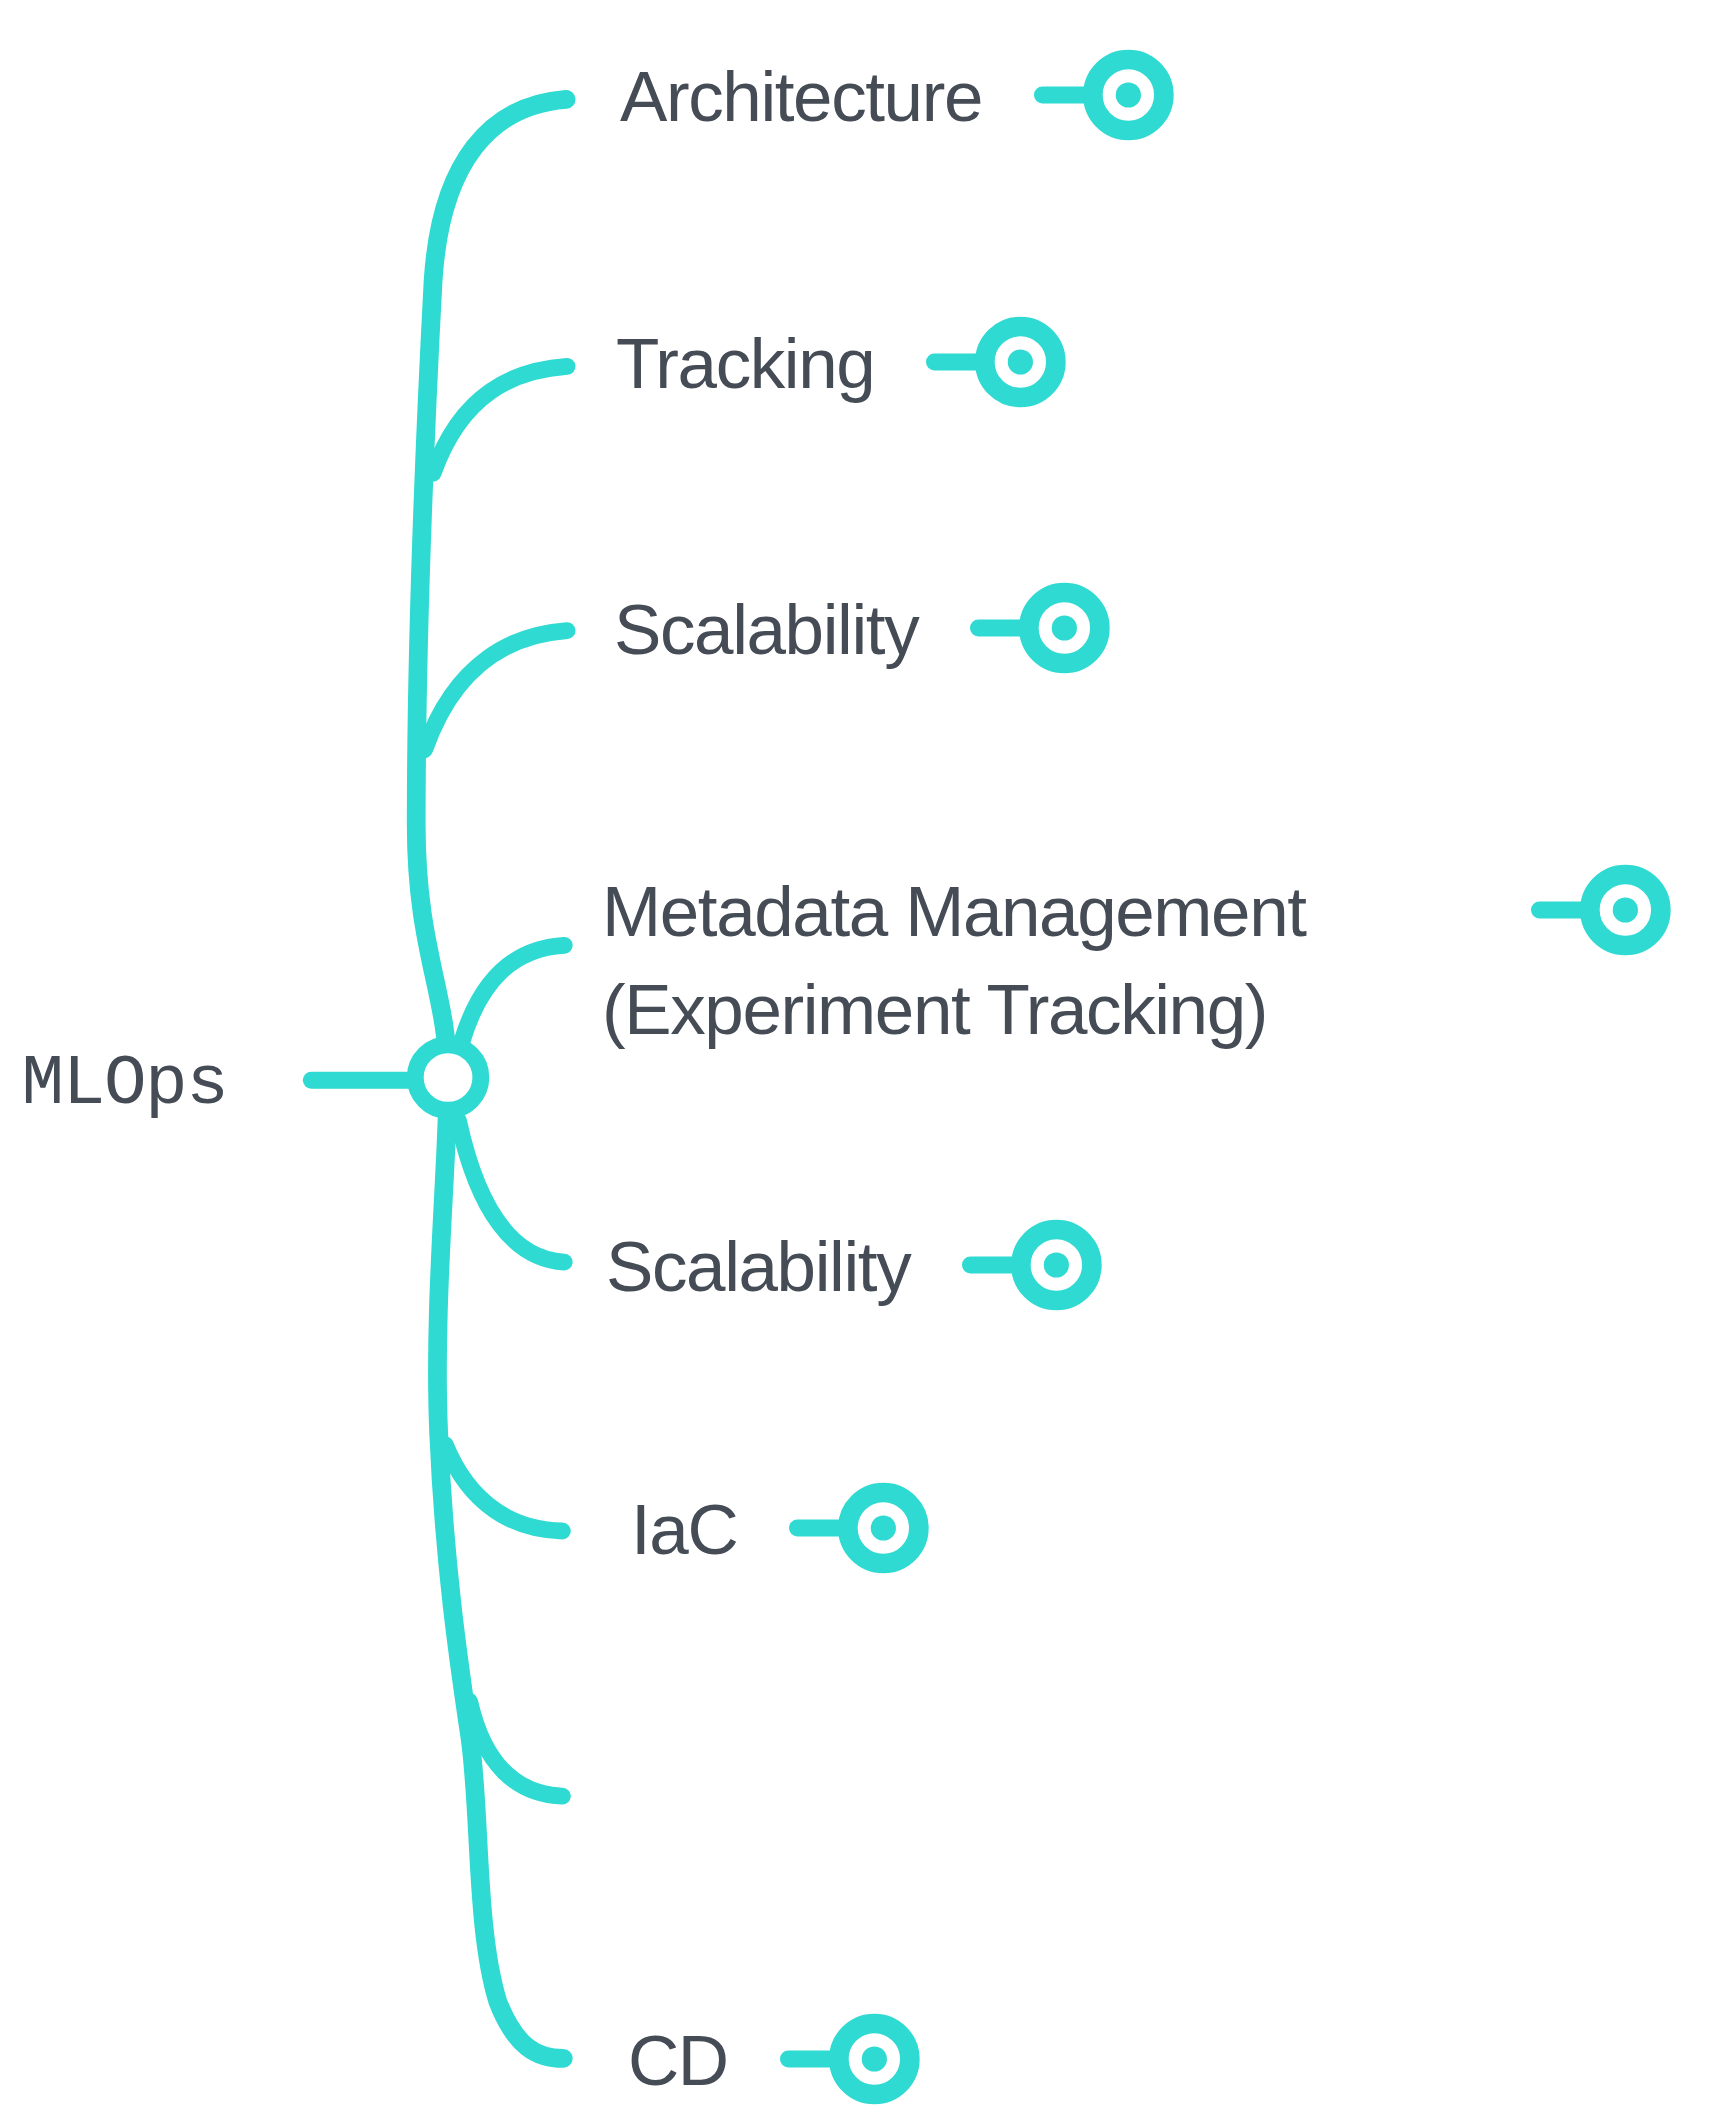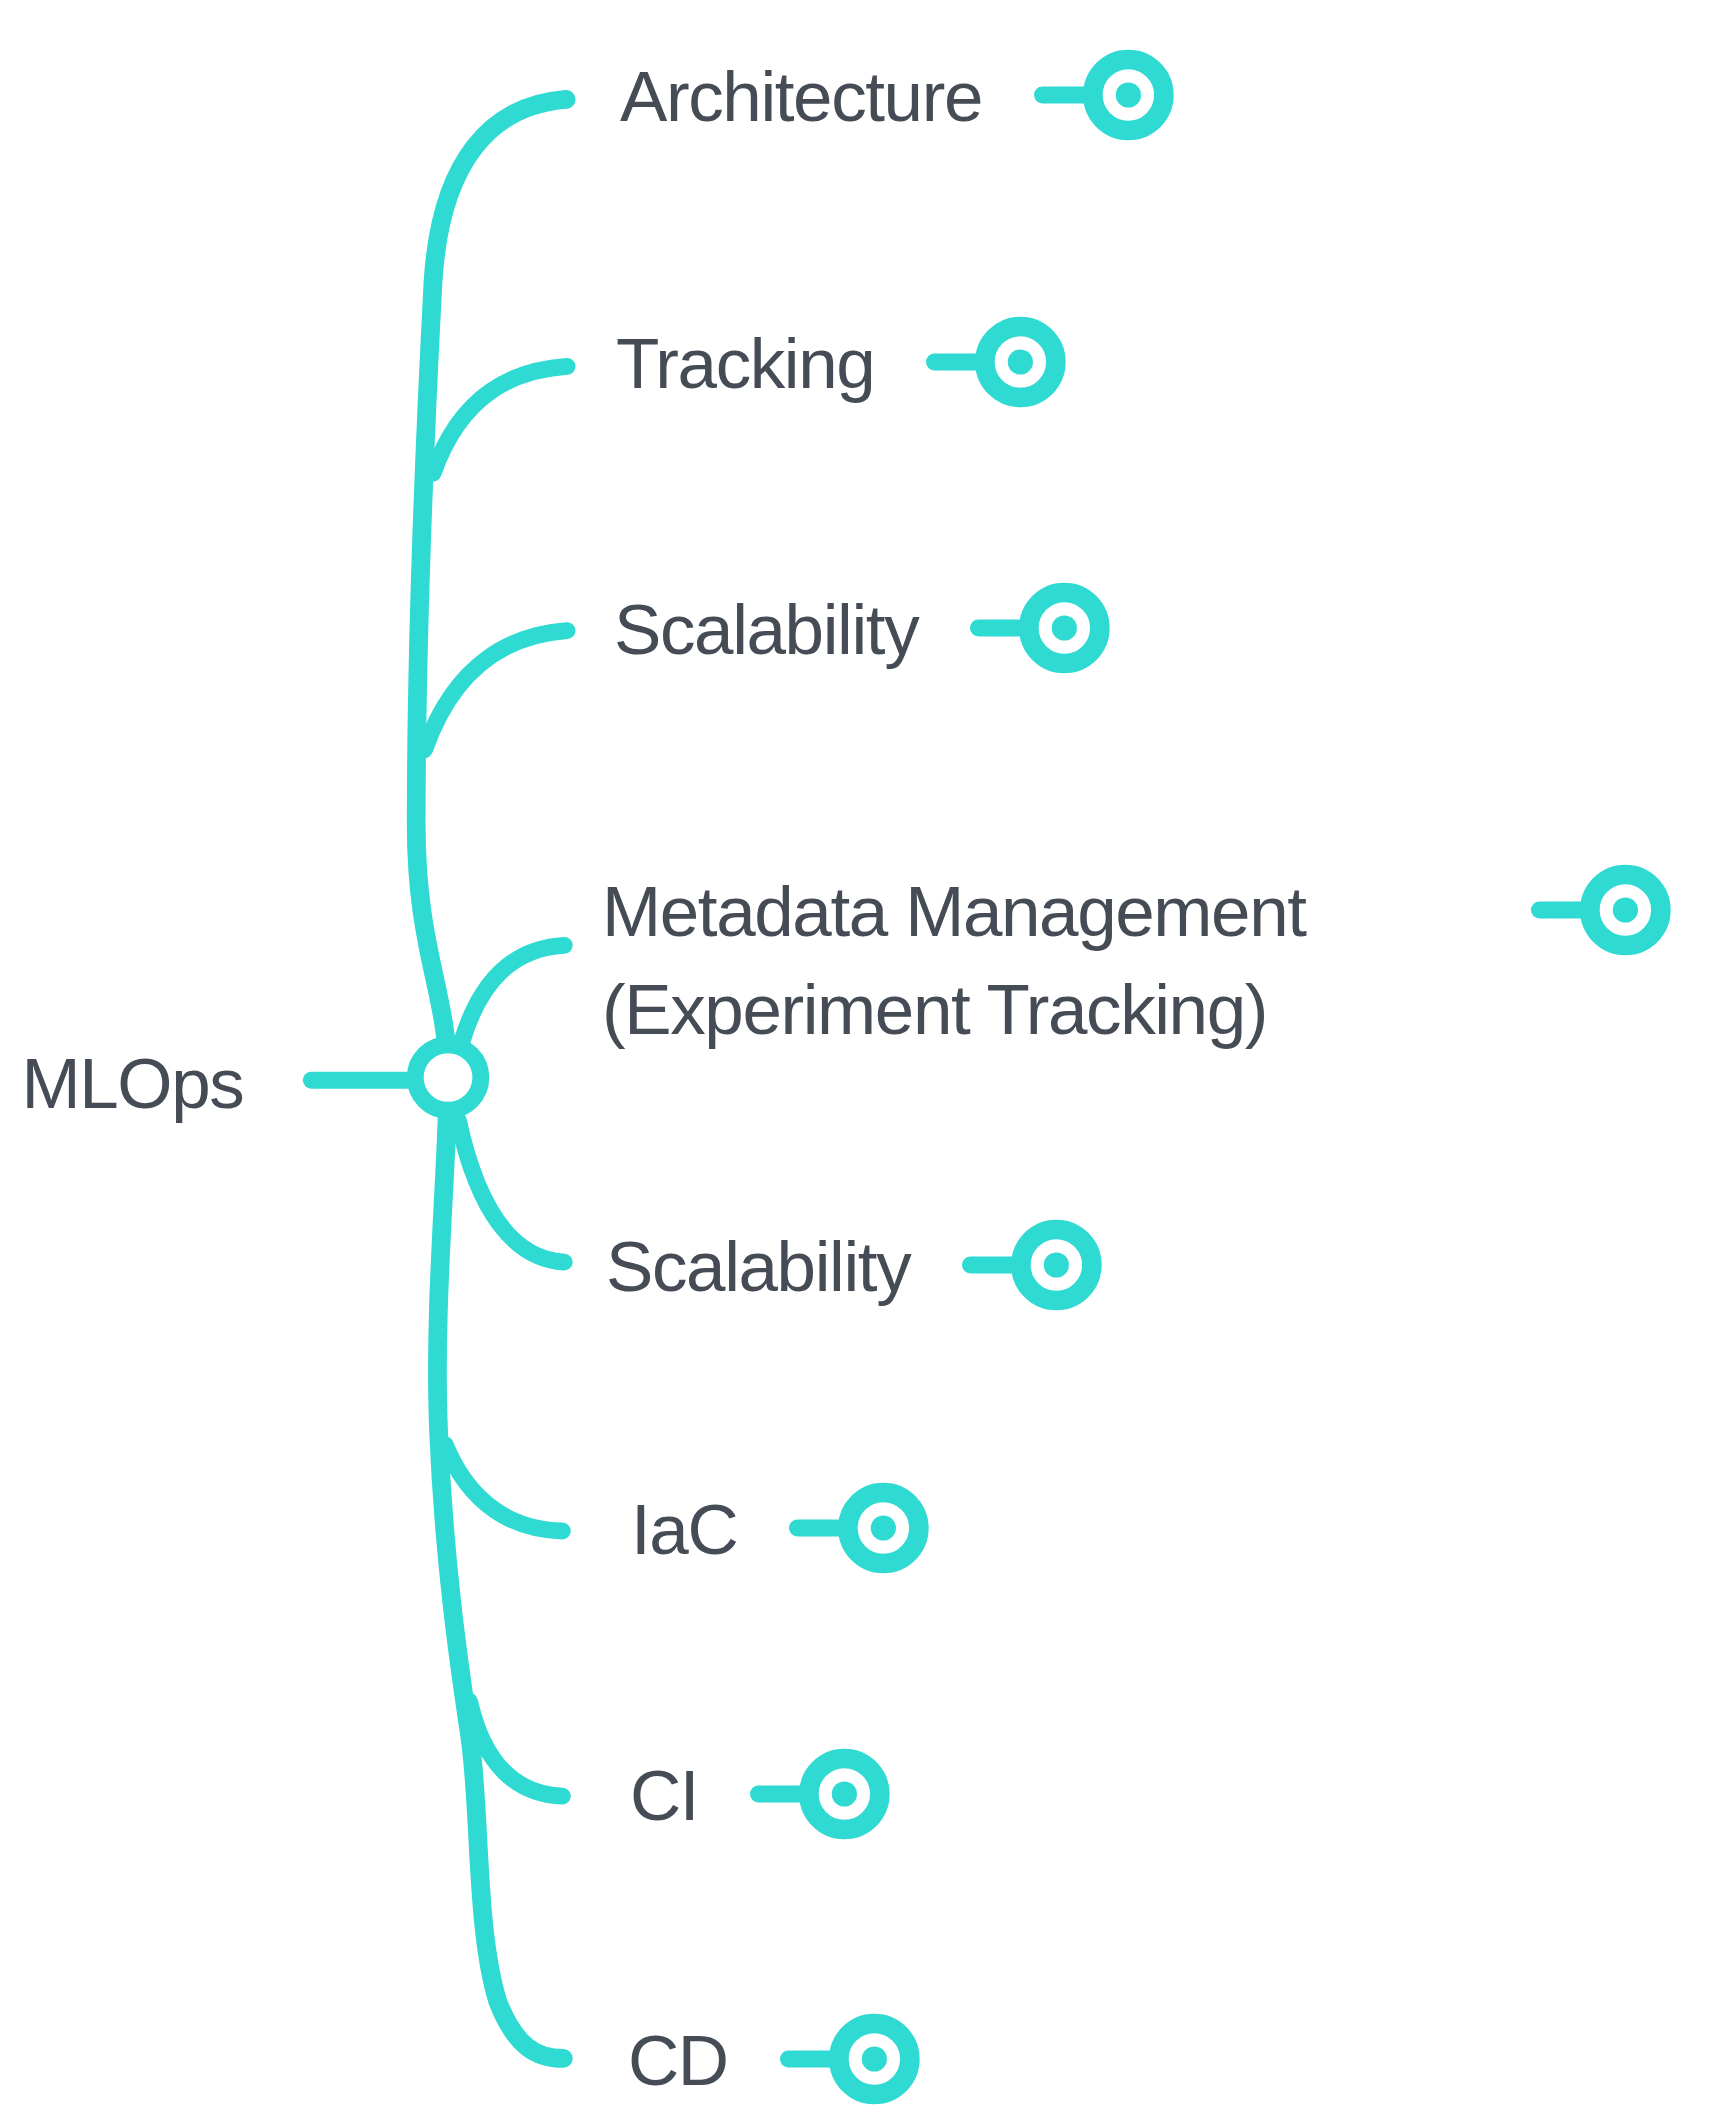--- a/index.html
+++ b/index.html
@@ -36,21 +36,21 @@
     white-space:nowrap;
   }
   .node .label{
     color:var(--text);
     font-size:71px;
     letter-spacing:-1.4px;
     line-height:98px;
   }
   .node .label .ln{display:block;}
   .node-metadata{gap:225px;}
-  .node-root .label{line-height:98px;}
+  .node-root .label{line-height:98px;font-family:Liberation Mono, monospace;}
   .endpoint{flex:0 0 auto;display:block;}
   .endpoint .stub{stroke:var(--accent);stroke-width:18;stroke-linecap:round;}
   .endpoint .ring{fill:#fff;stroke:var(--accent);stroke-width:21;}
   .endpoint .dot{fill:var(--accent);stroke:none;}
 </style>
 </head>
 <body>
 
 <div class="canvas">
 
@@ -131,28 +131,20 @@
 
   <div class="node" style="left:631px;top:1530px">
     <span class="label">IaC</span>
     <svg class="endpoint" width="142" height="94" viewBox="0 0 152 100">
       <line class="stub" x1="9" y1="50" x2="58" y2="50"></line>
       <circle class="ring" cx="101" cy="50" r="38"></circle>
       <circle class="dot" cx="101" cy="50" r="13.5"></circle>
     </svg>
   </div>
 
-  <div class="node" style="left:630px;top:1796px">
-    <span class="label">CI</span>
-    <svg class="endpoint" width="142" height="94" viewBox="0 0 152 100">
-      <line class="stub" x1="9" y1="50" x2="58" y2="50"></line>
-      <circle class="ring" cx="101" cy="50" r="38"></circle>
-      <circle class="dot" cx="101" cy="50" r="13.5"></circle>
-    </svg>
-  </div>
 
   <div class="node" style="left:628px;top:2061px">
     <span class="label">CD</span>
     <svg class="endpoint" width="142" height="94" viewBox="0 0 152 100">
       <line class="stub" x1="9" y1="50" x2="58" y2="50"></line>
       <circle class="ring" cx="101" cy="50" r="38"></circle>
       <circle class="dot" cx="101" cy="50" r="13.5"></circle>
     </svg>
   </div>
 

